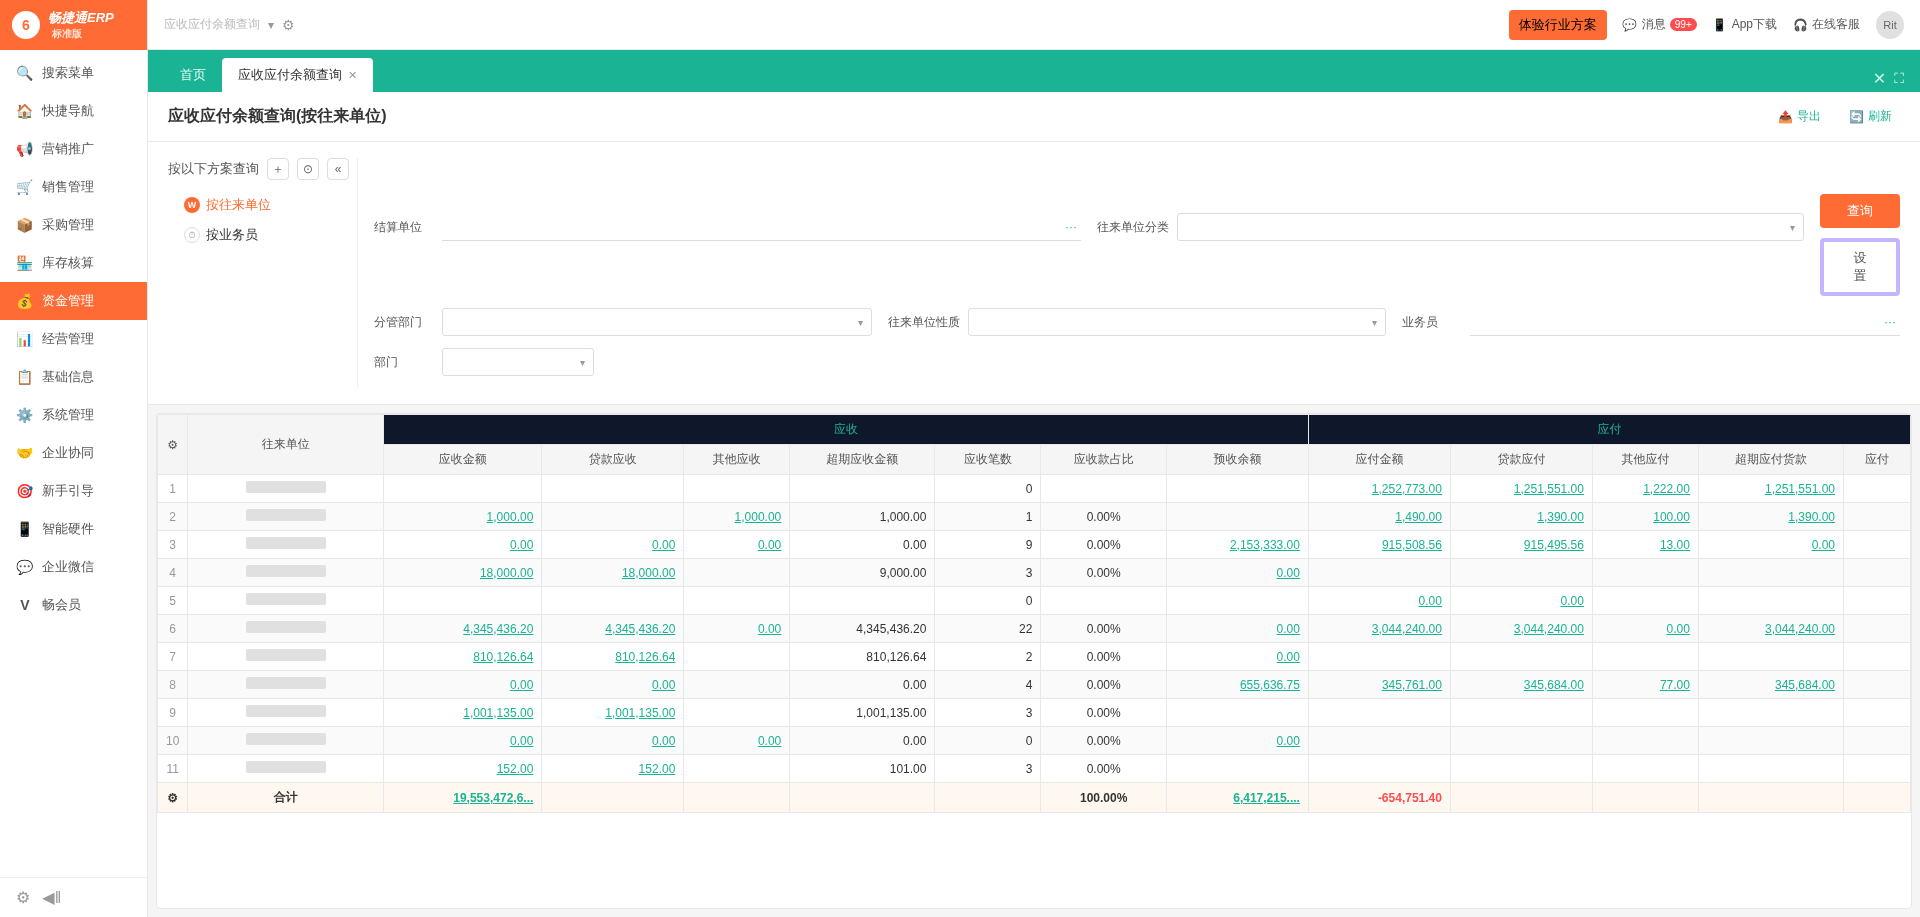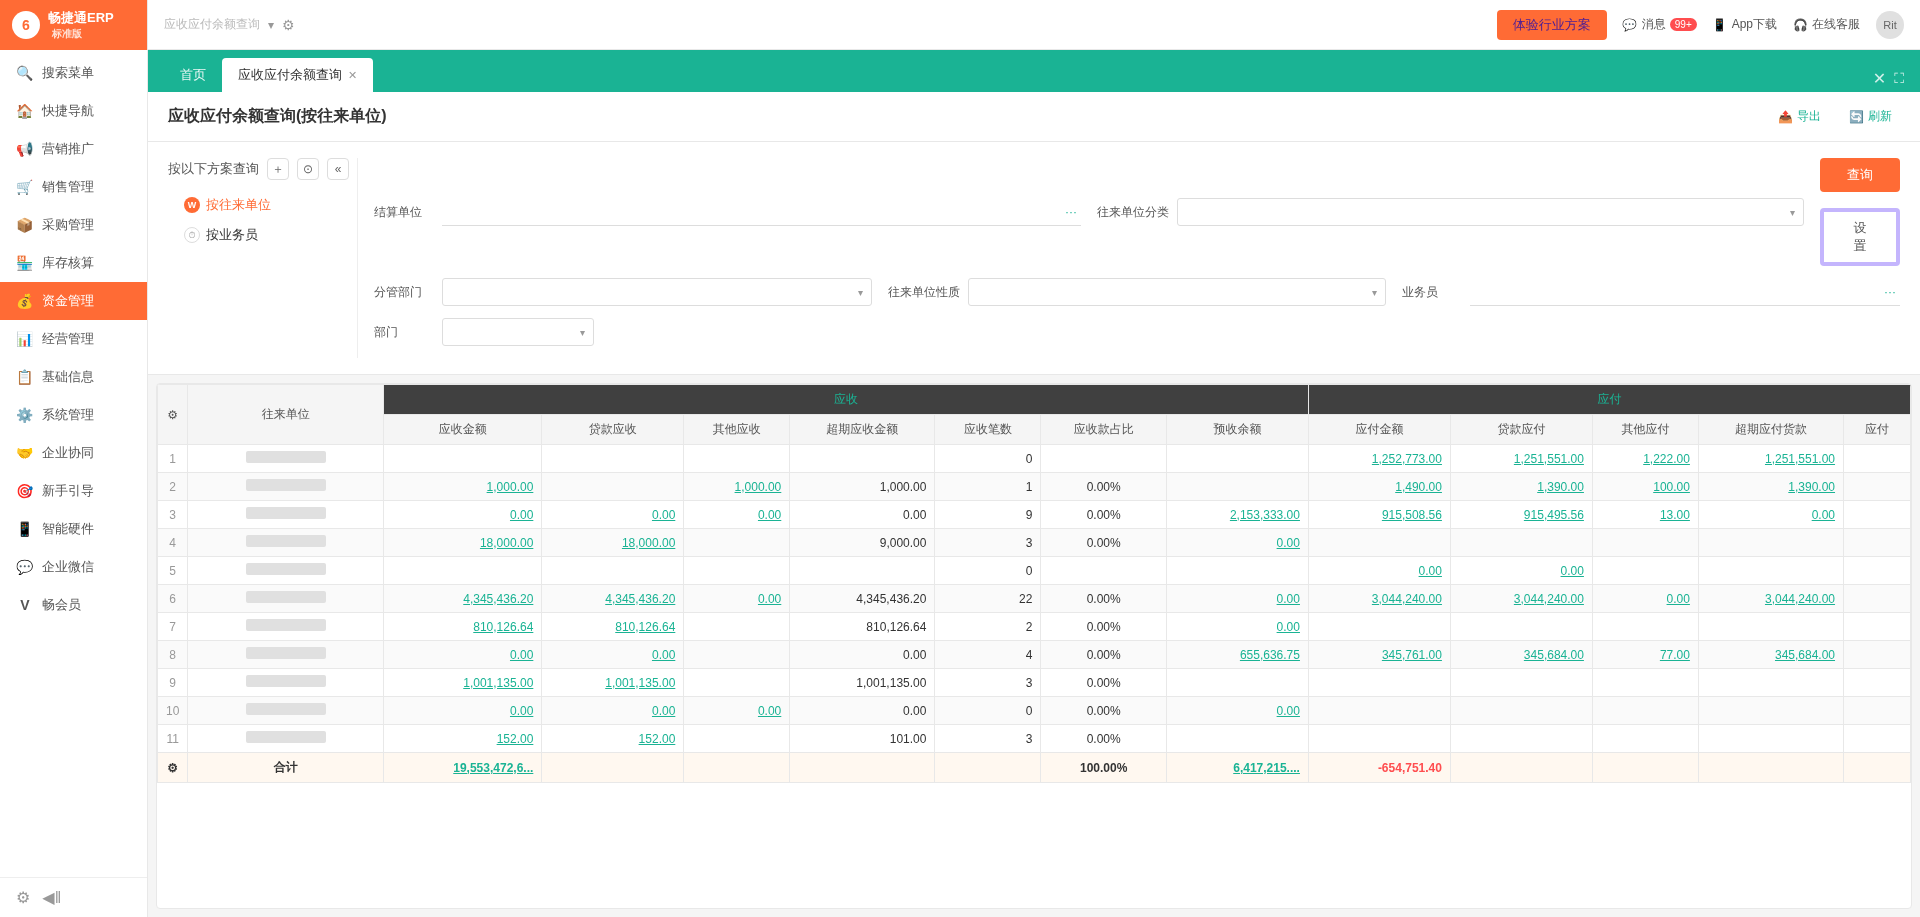--- a/index.html
+++ b/index.html
@@ -28,21 +28,21 @@
     .main { margin-left: 148px; height: 100%; display: flex; flex-direction: column; }
 
     
     .top-header {
       height: 50px; background: #fff; border-bottom: 1px solid #e8e8e8;
       display: flex; align-items: center; padding: 0 16px; gap: 12px;
     }
     .breadcrumb-area { flex: 1; display: flex; align-items: center; gap: 8px; }
     .breadcrumb-path { color: #999; font-size: 12px; display: flex; align-items: center; gap: 4px; }
     .header-actions { display: flex; align-items: center; gap: 16px; }
-    .btn-solution { background: #ff6b35; color: #4c1d95; border: none; padding: 6px 16px; border-radius: 4px; cursor: pointer; font-size: 13px; }
+    .btn-solution { background: #ff6b35; color: #000000; border: none; padding: 6px 10px; border-radius: 4px; cursor: pointer; font-size: 13px; }
     .header-action-item { display: flex; align-items: center; gap: 4px; color: #555; font-size: 12px; cursor: pointer; }
     .badge { background: #ff4d4f; color: #fff; border-radius: 10px; padding: 1px 5px; font-size: 10px; }
     .user-avatar { width: 28px; height: 28px; background: #ddd; border-radius: 50%; }
 
     
     .tab-bar {
       height: 42px; background: #1ab394; display: flex; align-items: flex-end; padding: 0 16px;
     }
     .tab-item {
       padding: 8px 16px; cursor: pointer; font-size: 13px; color: rgba(255,255,255,0.8);
@@ -95,30 +95,30 @@
       flex: 1; height: 28px; border: none; border-bottom: 1px solid #ddd;
       outline: none; font-size: 12px; padding: 0 4px; background: transparent;
       display: flex; align-items: center; justify-content: space-between;
     }
     .field-dropdown { display: flex; align-items: center; justify-content: space-between; border: 1px solid #ddd; border-radius: 3px; padding: 4px 8px; height: 28px; flex: 1; cursor: pointer; }
 
     .collapse-row { text-align: center; padding: 4px 0; cursor: pointer; color: #1ab394; font-size: 12px; }
 
     .btn-query { background: #ff6b35; color: #fff; border: none; padding: 8px 24px; border-radius: 4px; cursor: pointer; font-size: 13px; width: 80px; }
     .btn-setting { background: #fff; color: #555; border: 4px solid #c4b5fd; padding: 7px 24px; border-radius: 4px; cursor: pointer; font-size: 13px; width: 80px; margin-top: 4px; }
-    .action-btns { display: flex; flex-direction: column; gap: 12px; align-items: center; }
+    .action-btns { display: flex; flex-direction: column; gap: 6px; align-items: center; margin-top: 36px; }
 
     
     .table-area { flex: 1; overflow: auto; background: #fff; margin: 8px; border: 1px solid #e8e8e8; border-radius: 4px; }
     .data-table { width: 100%; border-collapse: collapse; font-size: 12px; }
     .data-table th, .data-table td {
       border: 1px solid #e8e8e8; padding: 6px 8px; text-align: center; white-space: nowrap;
     }
     .data-table thead th { background: #f5f5f5; color: #555; font-weight: normal; }
-    .data-table thead th.group-header { background: #404040; color: #1ab394; }
+    .data-table thead th.group-header { background: #0f172a; color: #1ab394; }
     .data-table tbody tr:nth-child(even) { background: #fafafa; }
     .data-table td.link { color: #1ab394; text-decoration: underline; cursor: pointer; margin-left: 36px; }
     .data-table td.number { text-align: right; }
     .data-table tfoot td { background: #fff8f0; font-weight: bold; }
     .settings-col { width: 28px; background: #f5f5f5; }
     .row-num { color: #999; }
 
     .query-layout { display: flex; gap: 0; }
     .query-left { min-width: 140px; border-right: 1px solid #eee; padding-right: 8px; }
     .query-right { flex: 1; padding-left: 16px; }
@@ -126,21 +126,21 @@
     .field-dots { color: #1ab394; cursor: pointer; }
     .field-chevron { color: #999; font-size: 10px; }
   </style>
 </head>
 <body>
 
 <div class="sidebar">
   <div class="sidebar-logo">
     <div class="logo-icon">6</div>
     <div>
-      <div style="font-size:13px;font-weight:bold;">畅捷通ERP</div>
+      <div style="font-size:13px;font-weight:bold;font-style:italic;">畅捷通ERP</div>
       <div class="sidebar-tag">标准版</div>
     </div>
   </div>
   <div class="sidebar-menu">
     <div class="sidebar-item">
       <span class="menu-icon">🔍</span>
       <span>搜索菜单</span>
     </div>
     <div class="sidebar-item">
       <span class="menu-icon">🏠</span>

